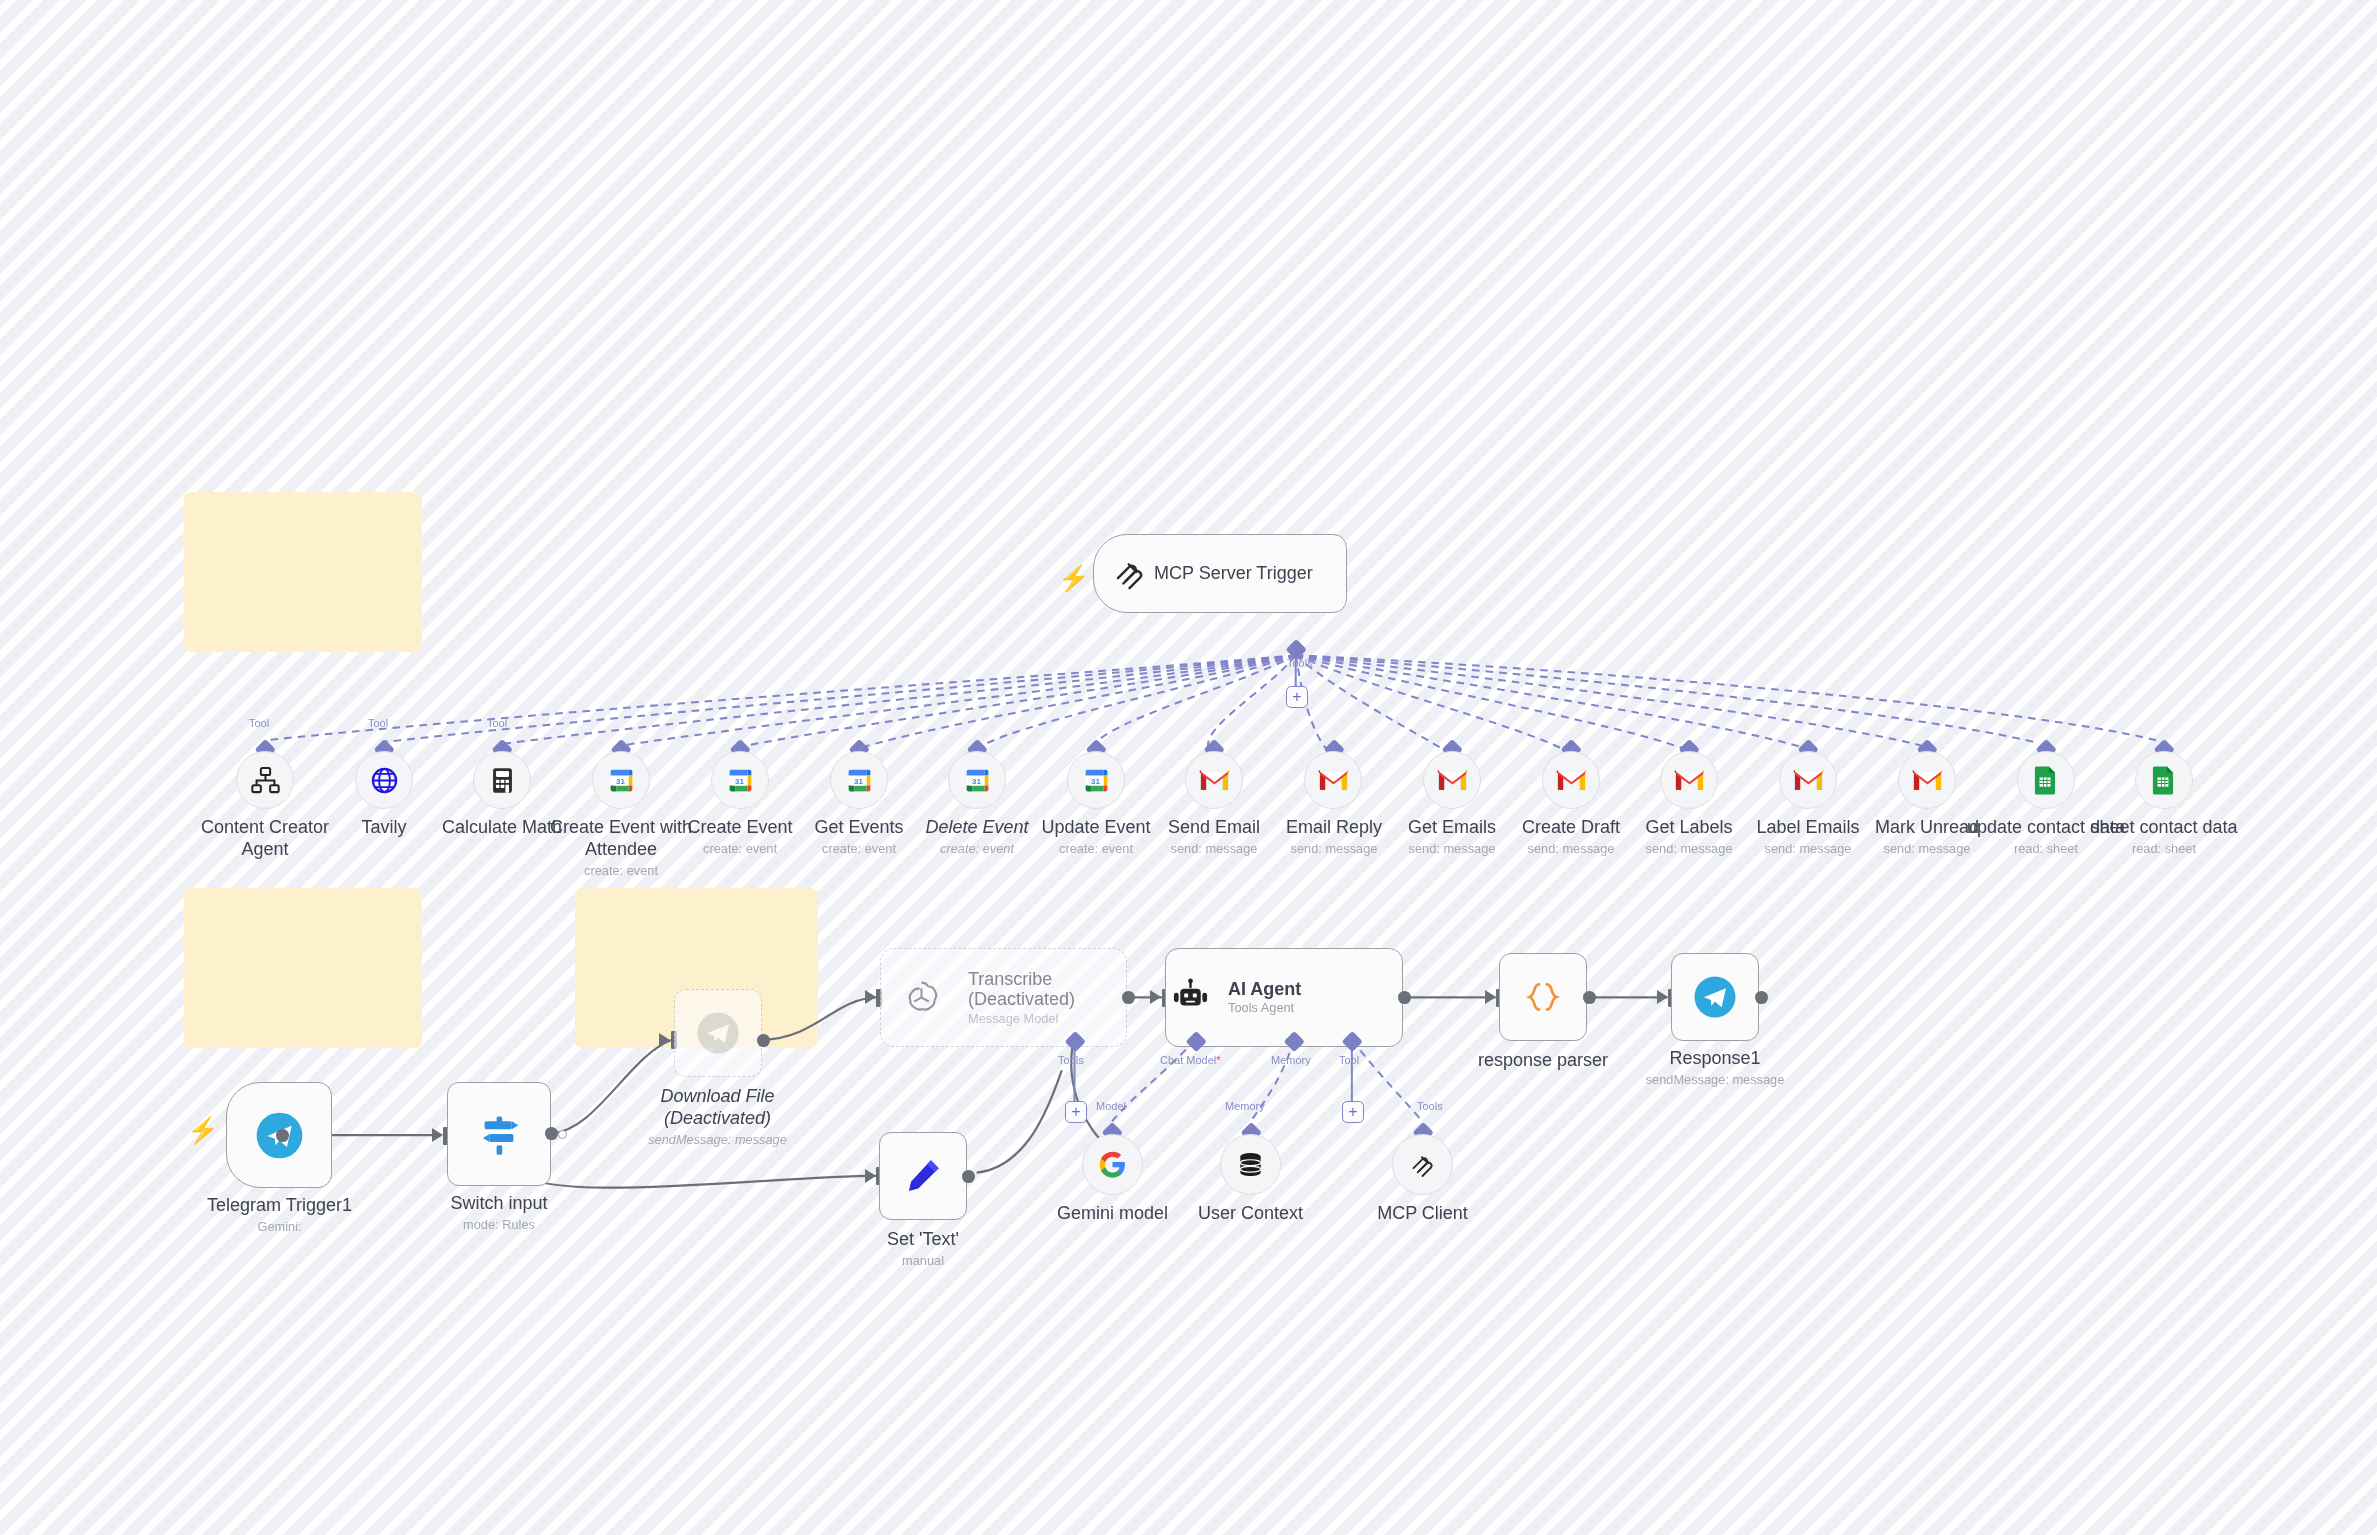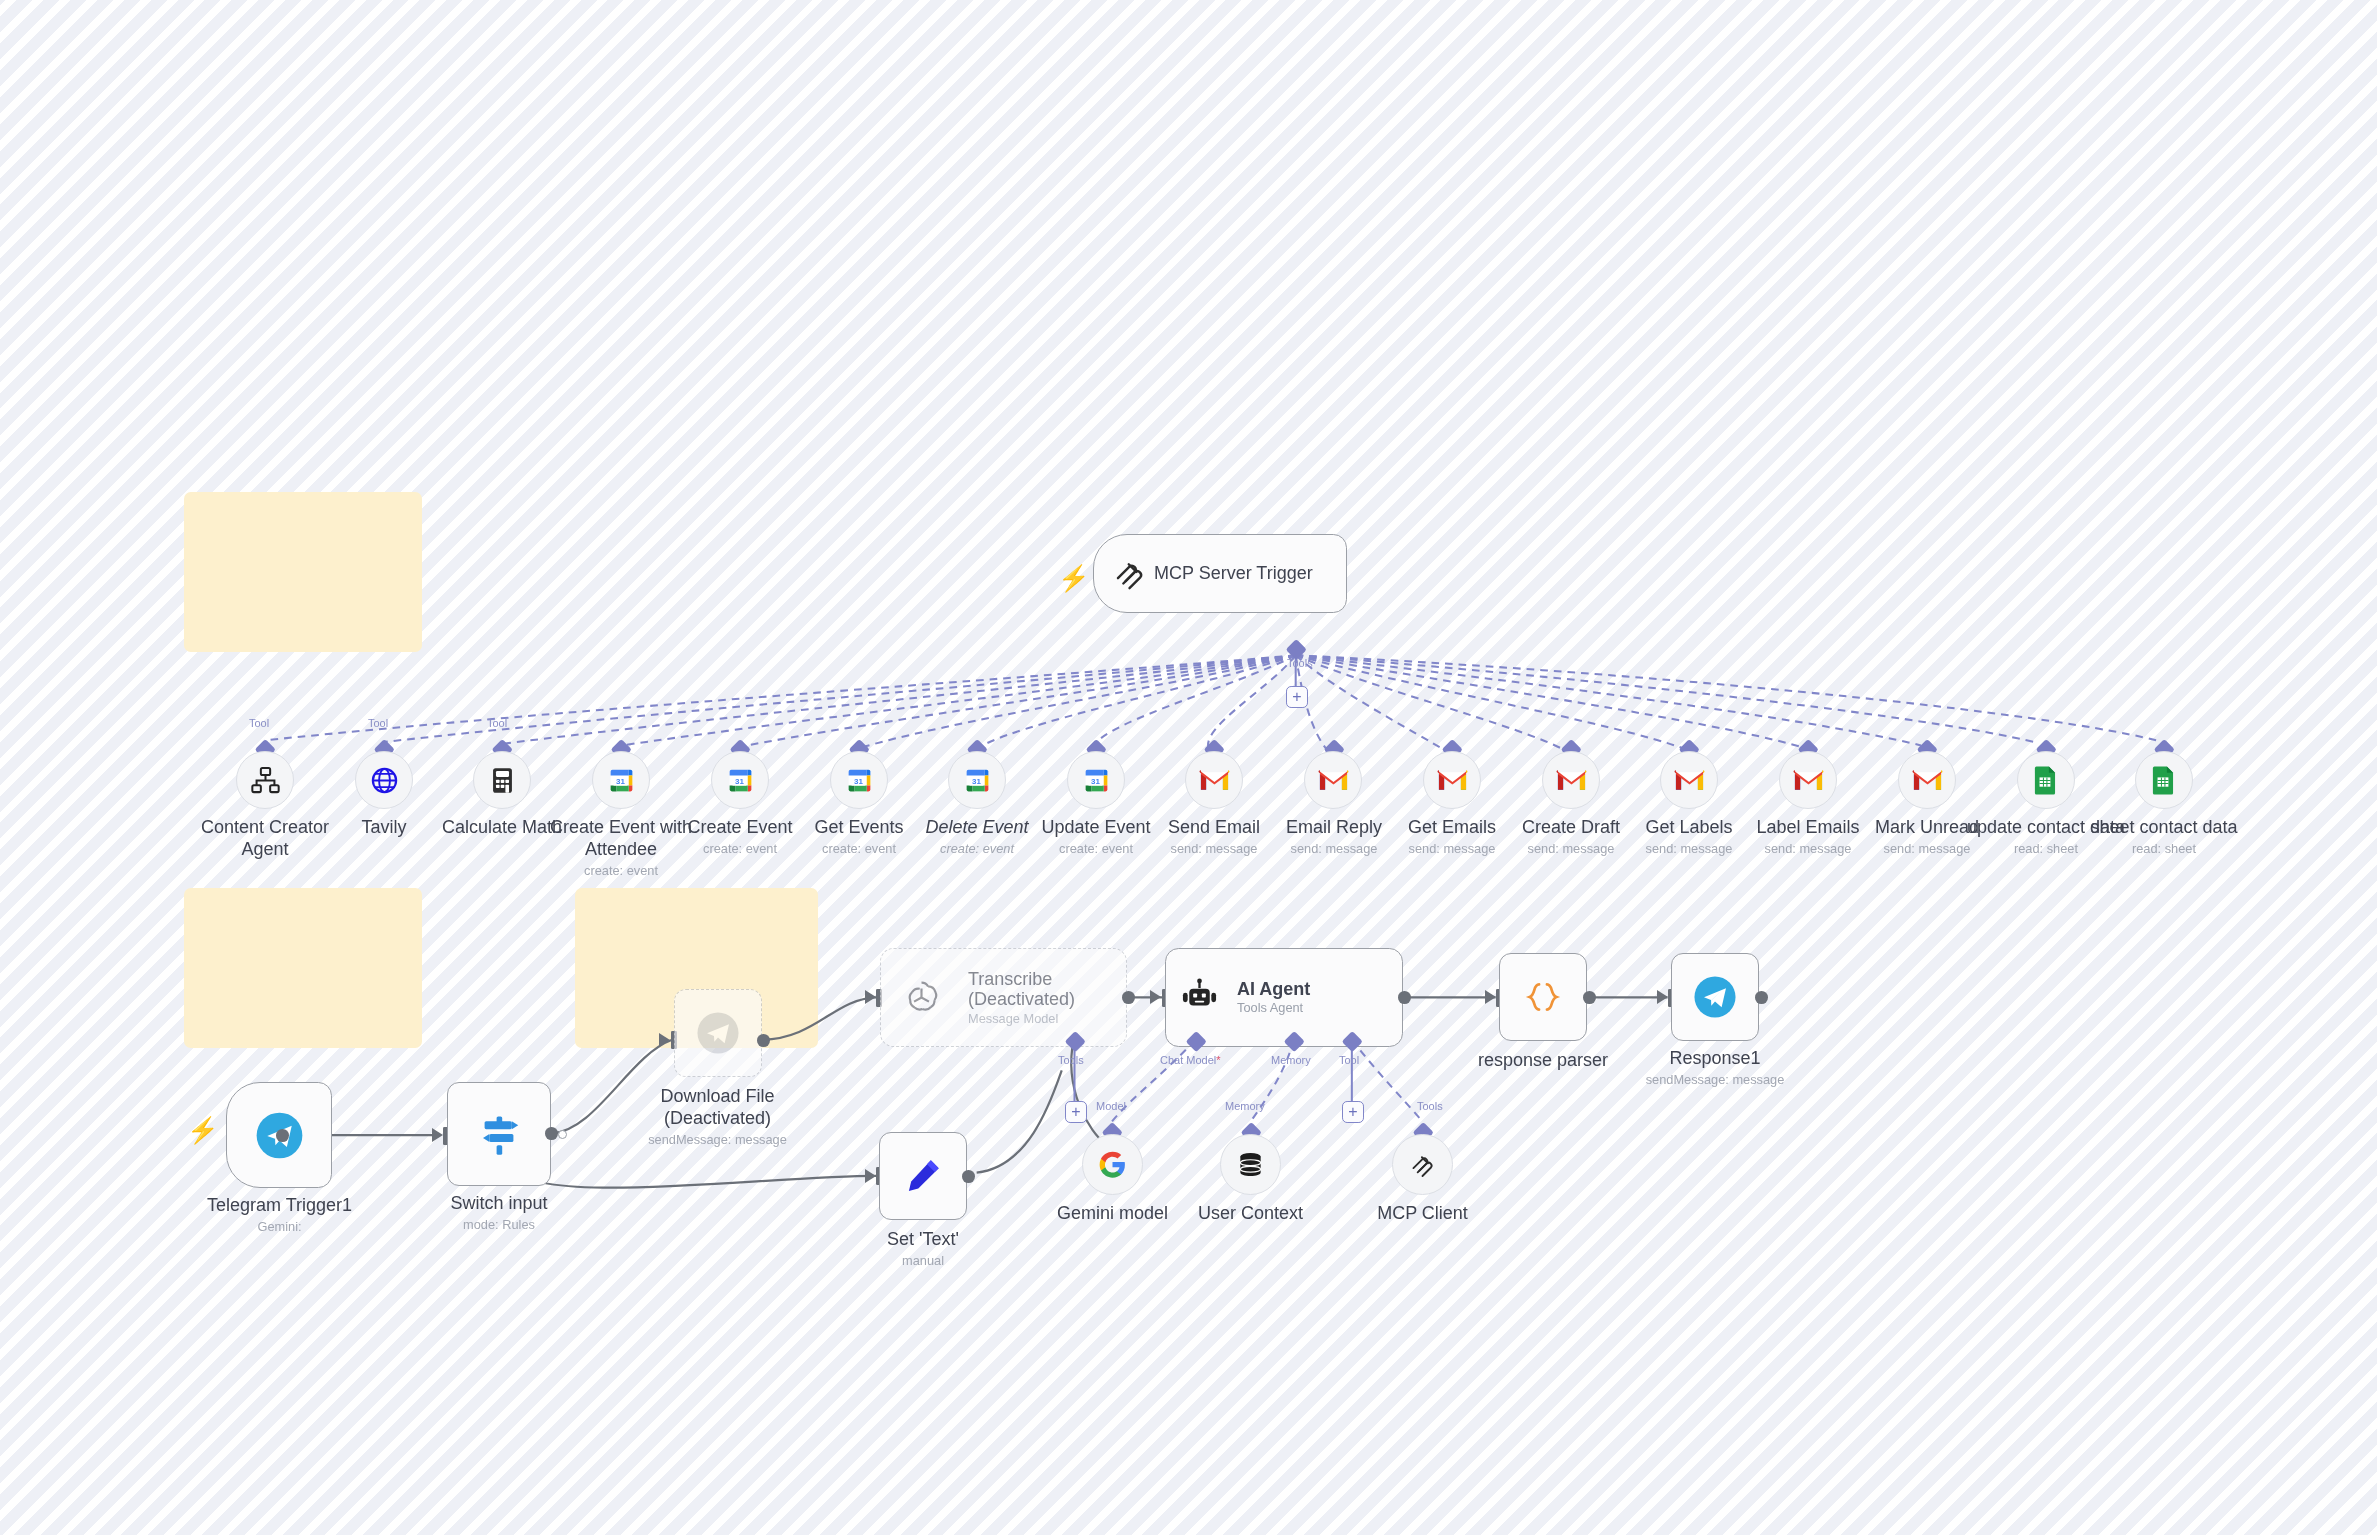--- a/index.html
+++ b/index.html
@@ -499,21 +499,21 @@
   <div class="bar" style="left:671px;top:1031px;"></div>
   <div class="rnode sq deact" style="left:674px;top:989px;width:88px;height:88px;justify-content:center;">
     <span class="nicon">
       <svg width="44" height="44" viewBox="0 0 60 60">
         <circle cx="30" cy="30" r="28" fill="#c9ccd1"></circle>
         <path d="M15 30.5 L45 18 L39 44 L30 36 L25 42 L24.5 34 Z" fill="#ffffff"></path>
       </svg>
     </span>
   </div>
   <div class="dot" style="left:757px;top:1034px;"></div>
-  <div class="cap" style="left:602px;top:1086px;width:231px;">
+  <div class="cap" style="left:602px;top:1086px;width:231px;font-style:italic;">
     <div class="cl">Download File</div>
     <div class="cl">(Deactivated)</div>
     <div class="cs">sendMessage: message</div>
   </div>
 
   <div class="arrowin" style="left:865px;top:990px;"></div>
   <div class="bar" style="left:876px;top:989px;"></div>
   <div class="rnode deact" style="left:880px;top:948px;width:247px;height:99px;padding-left:19px;">
     <span class="nicon">
       <svg width="43" height="43" viewBox="0 0 52 52">
@@ -531,21 +531,21 @@
     </span>
   </div>
   <div class="dot" style="left:1122px;top:991px;"></div>
   <div class="diamond" style="left:1068px;top:1034px;"></div>
   <div class="dlabel" style="left:1058px;top:1054px;">Tools</div>
   <div class="plusbtn" style="left:1065px;top:1101px;">+</div>
   <div class="dlabel" style="left:1096px;top:1100px;">Model</div>
 
   <div class="arrowin" style="left:1150px;top:990px;"></div>
   <div class="bar" style="left:1162px;top:989px;"></div>
-  <div class="rnode" style="left:1165px;top:948px;width:238px;height:99px;padding-left:13px;">
+  <div class="rnode" style="left:1165px;top:948px;width:238px;height:99px;padding-left:4px;">
     <span class="nicon">
       <svg width="41" height="41" viewBox="0 0 52 52">
         <rect x="13" y="15" width="26" height="21" rx="5" fill="#242424"></rect>
         <rect x="5" y="20" width="6" height="12" rx="3" fill="#242424"></rect>
         <rect x="41" y="20" width="6" height="12" rx="3" fill="#242424"></rect>
         <rect x="24.5" y="6" width="3" height="8" fill="#242424"></rect>
         <circle cx="26" cy="5" r="3" fill="#242424"></circle>
         <rect x="18" y="21" width="5" height="5" rx="1" fill="#ffffff"></rect>
         <rect x="29" y="21" width="5" height="5" rx="1" fill="#ffffff"></rect>
         <rect x="20" y="30" width="12" height="2.4" rx="1.2" fill="#ffffff"></rect>

